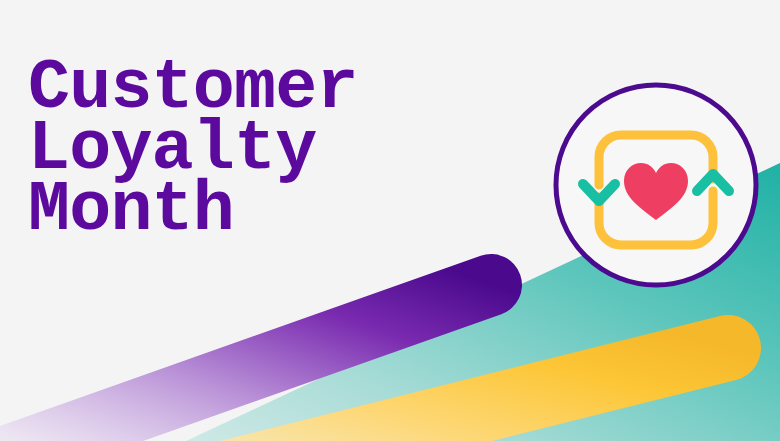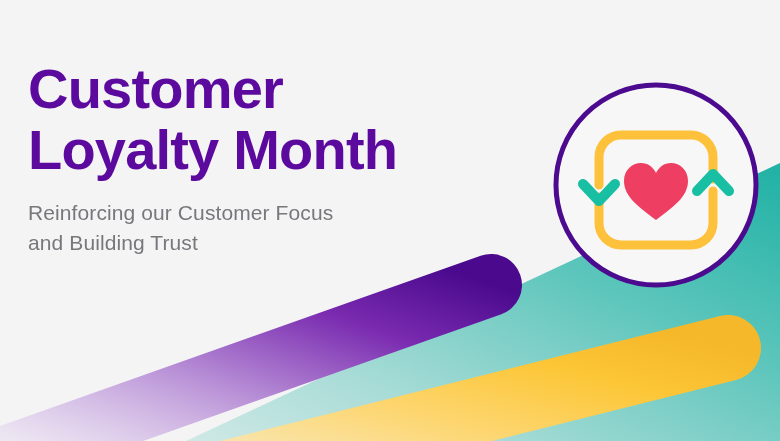--- a/index.html
+++ b/index.html
@@ -34,22 +34,22 @@
   #text-block {
     position: absolute;
     left: 28px;
     top: 58px;
     width: 470px;
     z-index: 5;
   }
 
   #headline {
     margin: 0;
-    font-family: Liberation Sans, sans-serif;
-    font-size: 56px;
+    font-family: Liberation Mono, monospace;
+    font-size: 70px;
     line-height: 61px;
     font-weight: bold;
     letter-spacing: -0.8px;
     color: #5c0a9e;
     white-space: pre-line;
   }
 
   #subhead {
     margin: 18px 0 0 0;
     font-family: "Liberation Sans", sans-serif;
@@ -109,22 +109,20 @@
     </g>
 
     <g>
       <line x1="40" y1="520" x2="728" y2="348" stroke="url(#gradYellow)" stroke-width="66" stroke-linecap="round"></line>
     </g>
   </svg>
 
   <div id="text-block">
     <h1 id="headline">Customer
 Loyalty Month</h1>
-    <p id="subhead">Reinforcing our Customer Focus
-and Building Trust</p>
   </div>
 
   <svg id="icon-badge" viewBox="0 0 212 212" width="212" height="212" xmlns="http://www.w3.org/2000/svg">
 
     <circle cx="106" cy="106" r="100" fill="#f7f7f8" stroke="#4c0a8f" stroke-width="5"></circle>
 
     <path d="M 49 118 L 49 144
              A 22 22 0 0 0 71 166
              L 141 166
              A 22 22 0 0 0 163 144

